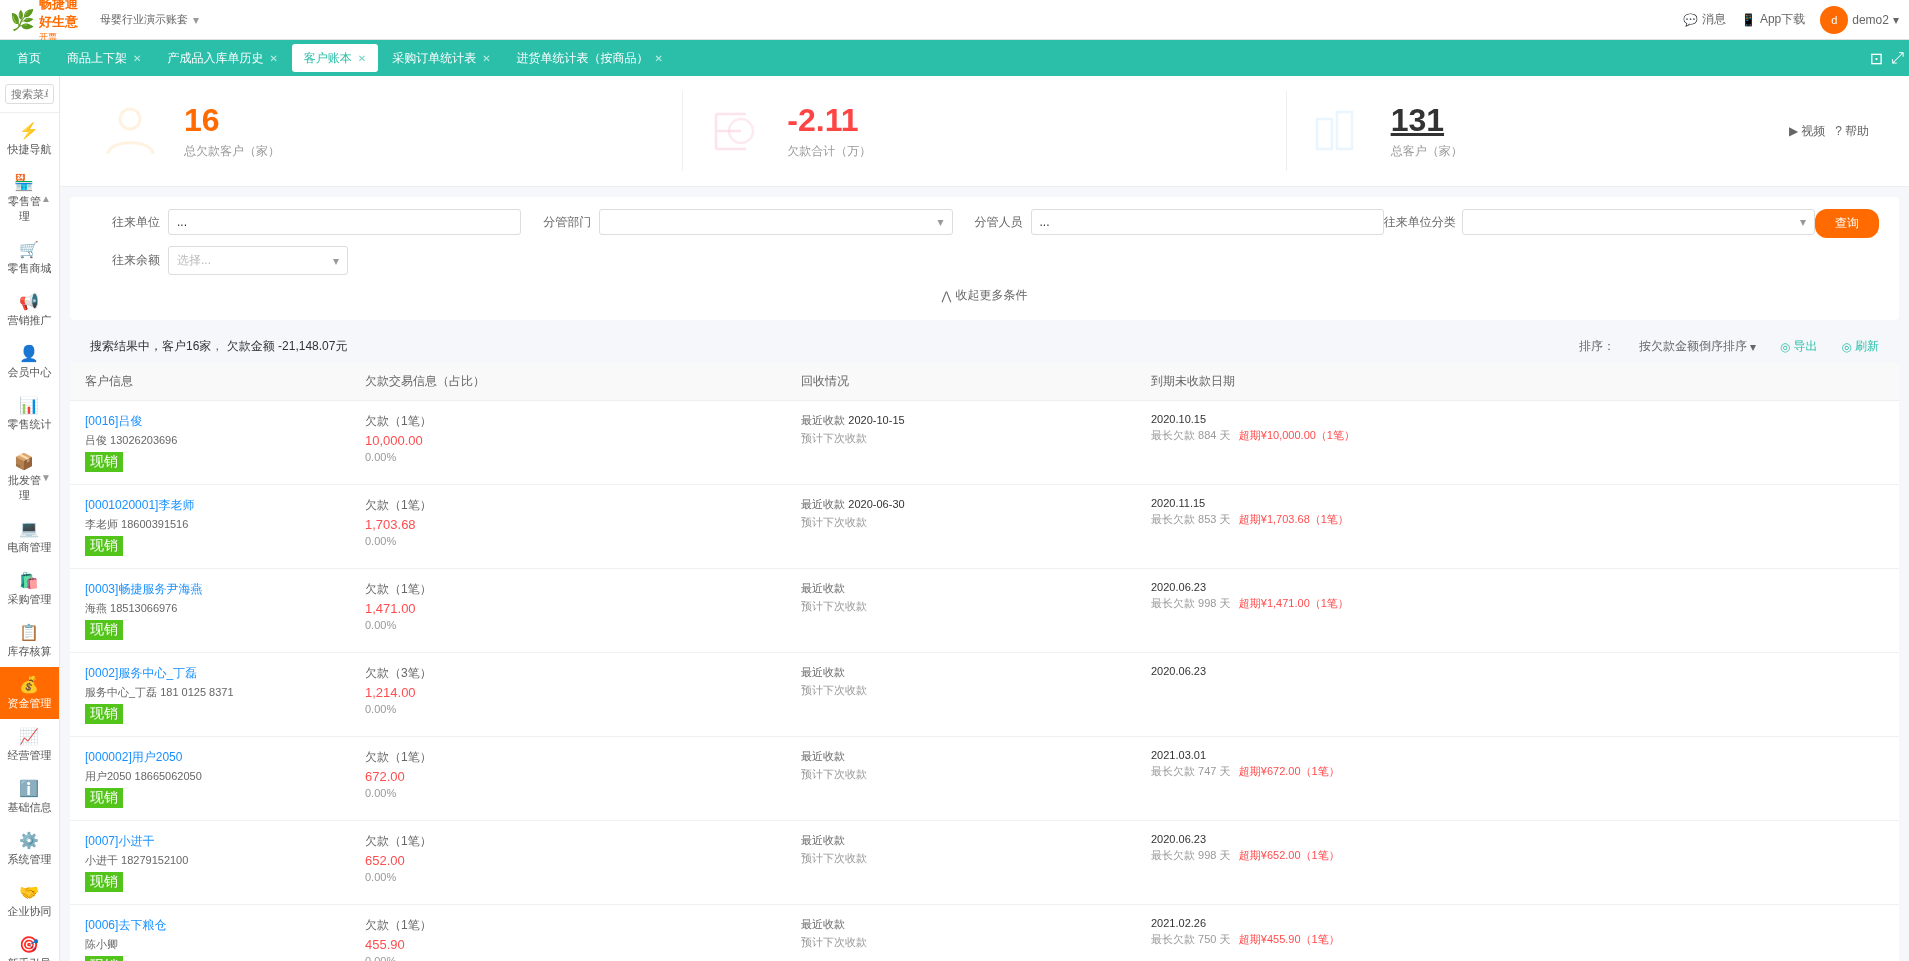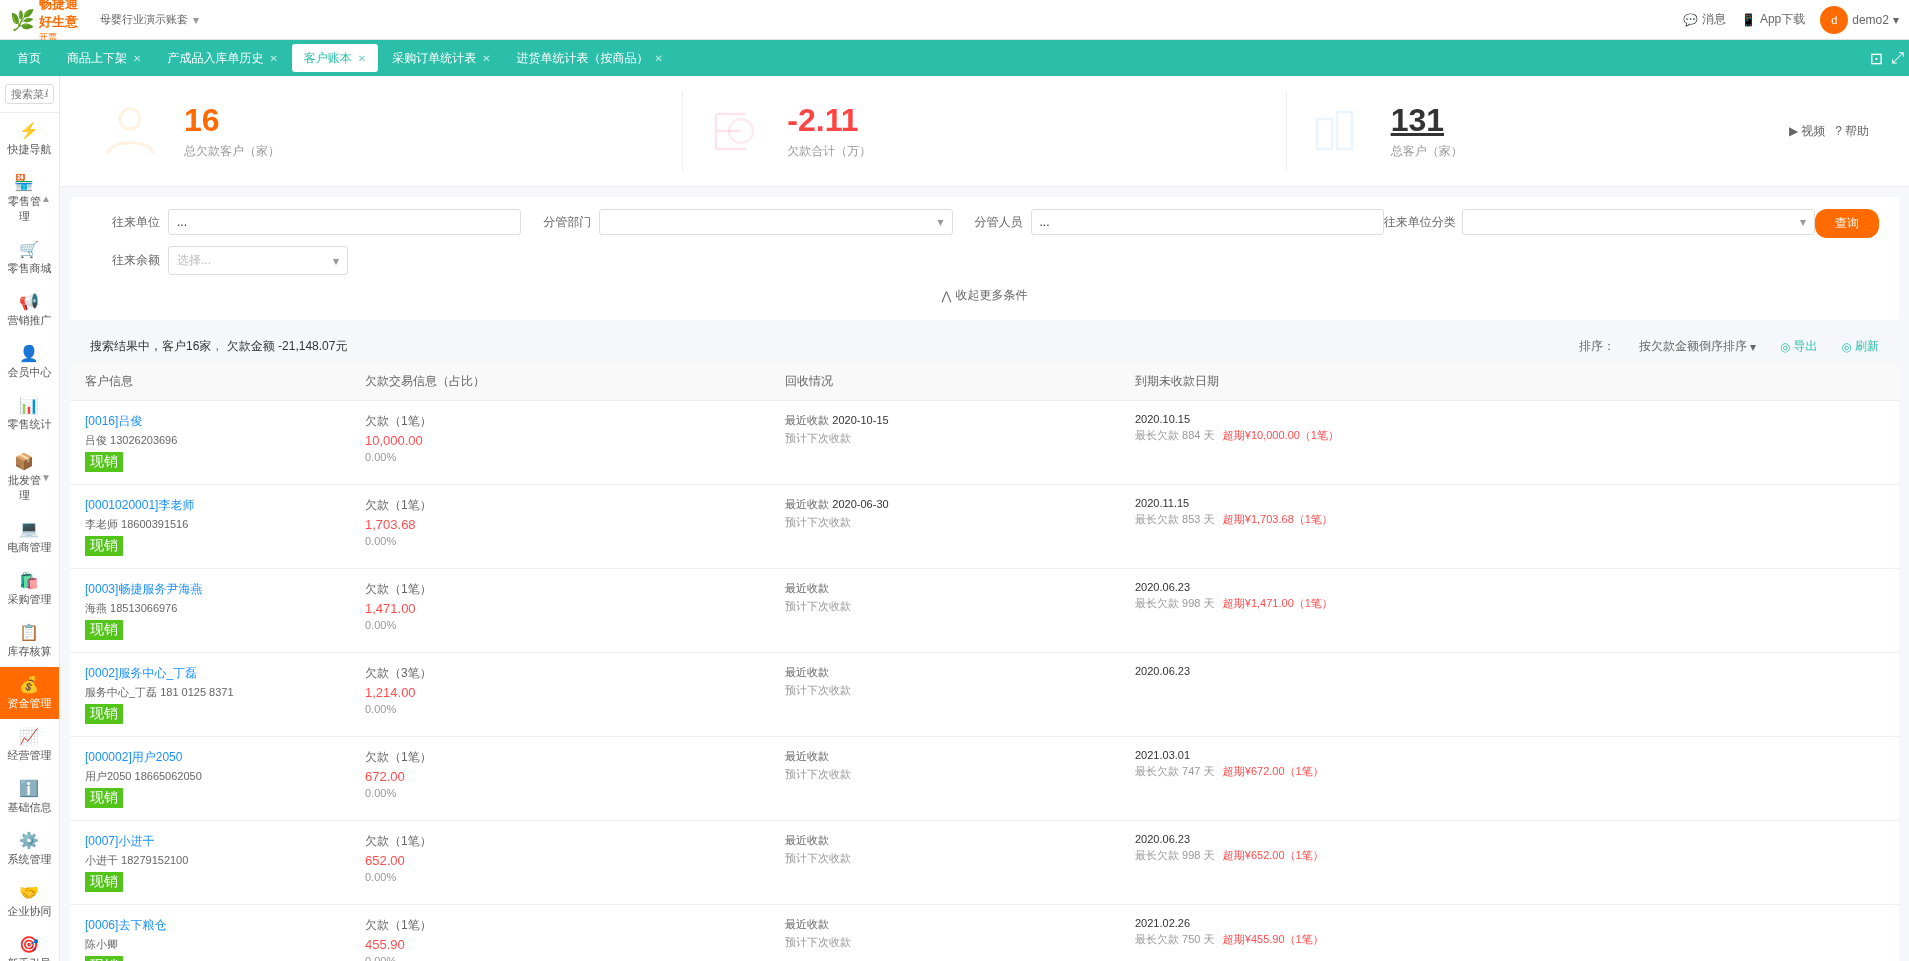--- a/index.html
+++ b/index.html
@@ -72,21 +72,21 @@
     .results-info span { color: #333; }
     .results-actions { display: flex; align-items: center; gap: 24px; font-size: 12px; color: #666; }
     .sort-btn { display: flex; align-items: center; gap: 3px; cursor: pointer; }
     .action-btn { display: flex; align-items: center; gap: 3px; cursor: pointer; color: #2bbfaa; }
 
     
     .data-table { margin: 0 10px 10px; background: #fff; border-radius: 4px; overflow: hidden; }
     .table-header { display: flex; background: #f9f9f9; border-bottom: 1px solid #eee; padding: 10px 15px; font-size: 12px; color: #666; font-weight: 500; }
     .col-customer { width: 280px; }
     .col-debt { width: 420px; }
-    .col-repay { width: 350px; }
+    .col-repay { width: 350px; margin-left: 16px; }
     .col-overdue { flex: 1; }
 
     .table-row { display: flex; padding: 12px 15px; border-bottom: 1px solid #f0f0f0; align-items: flex-start; }
 
     .customer-info { width: 280px; }
     .customer-name { color: #1890ff; font-size: 12px; cursor: pointer; margin-bottom: 3px; }
     .customer-phone { color: #666; font-size: 11px; margin-bottom: 4px; }
     .customer-badge { display: inline-block; background: #52c41a; color: #fff; font-size: 14px; padding: 1px 5px; border-radius: 0; }
 
     .debt-info { width: 420px; }

